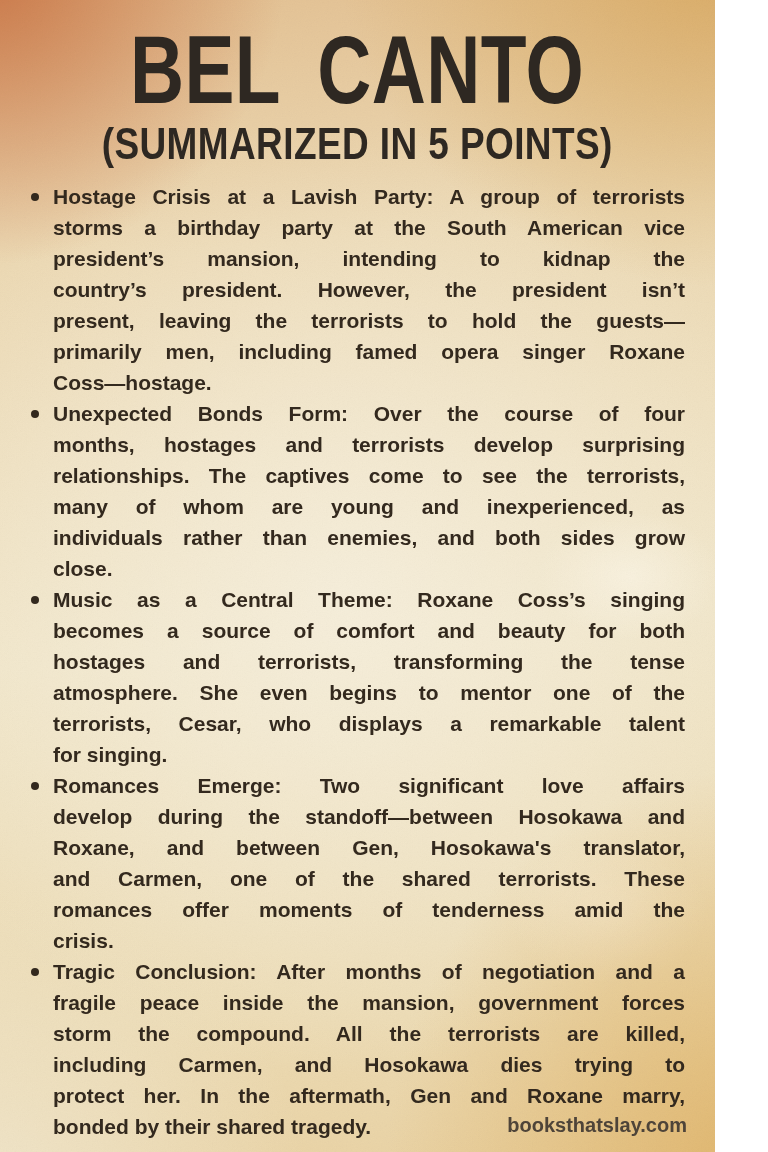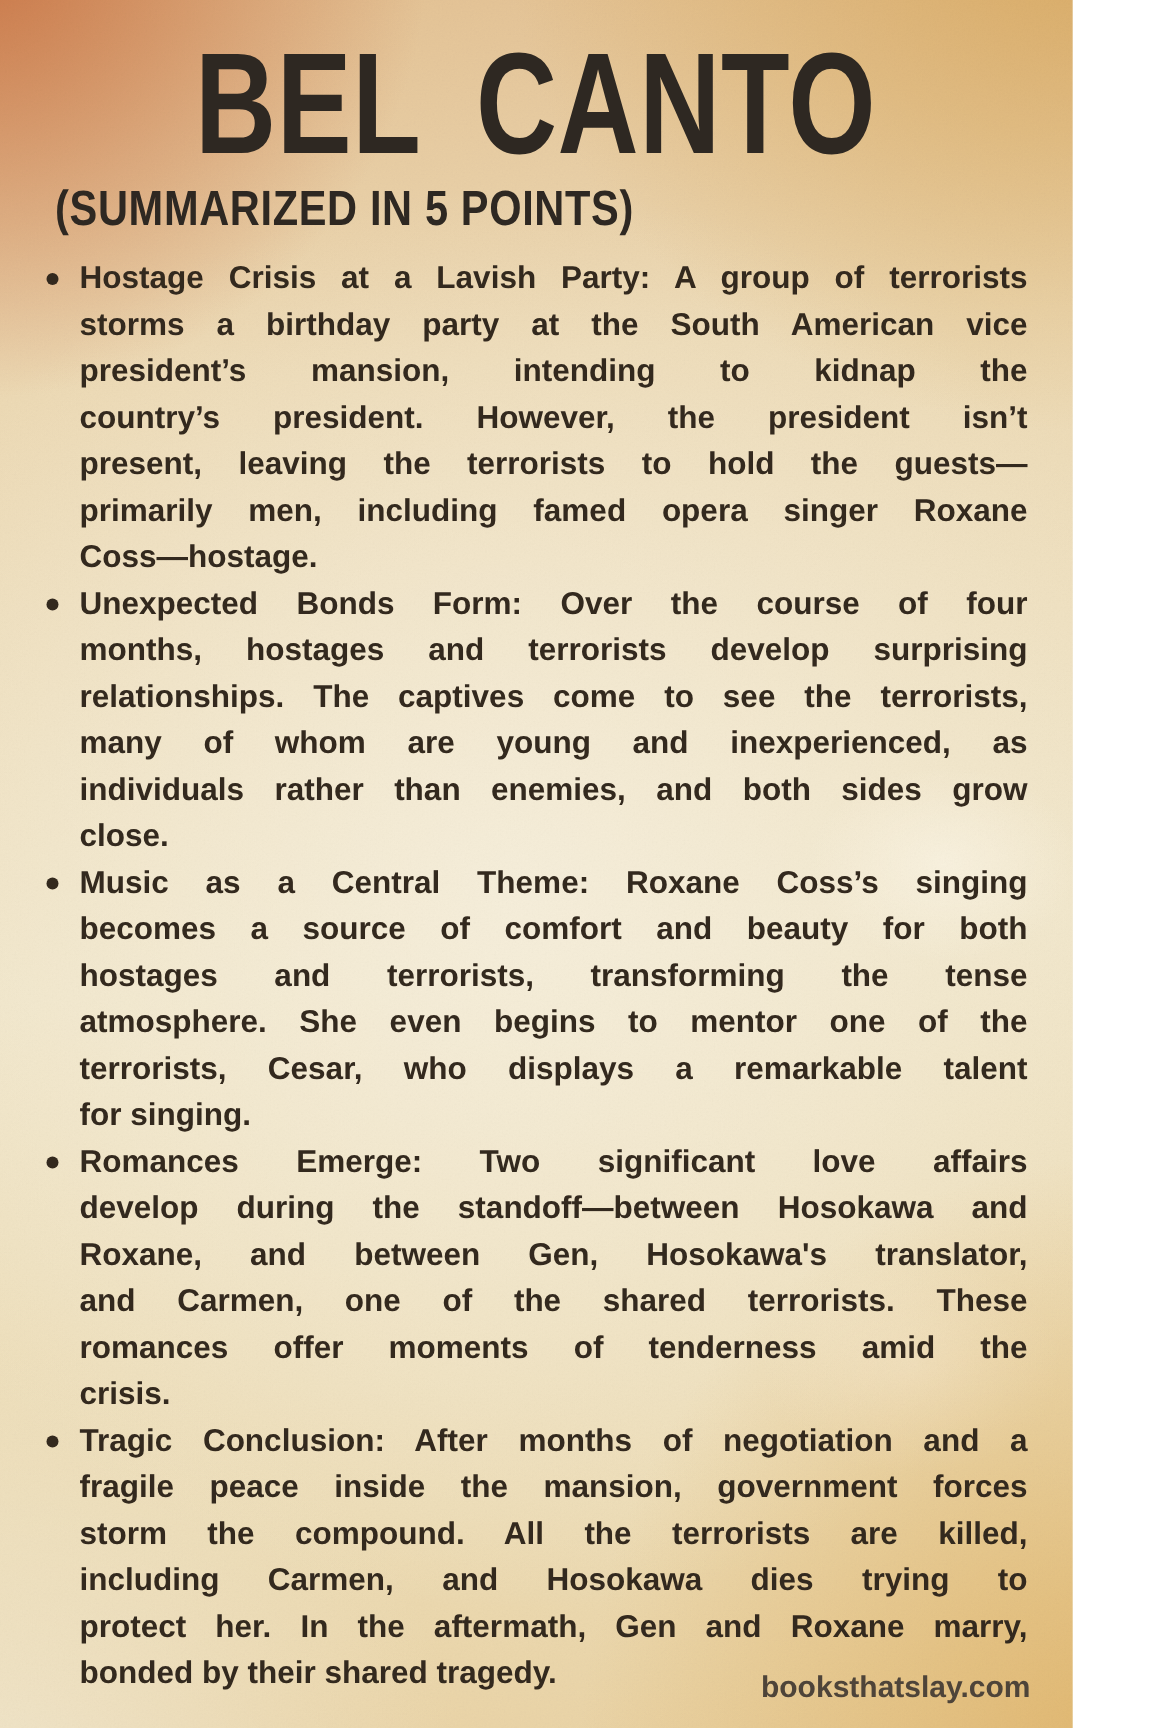--- a/index.html
+++ b/index.html
@@ -42,24 +42,24 @@
     word-spacing: 0.22em;
   }
   .title .squeeze, .subtitle .squeeze {
     display: inline-block;
     transform: scaleX(0.78);
     transform-origin: 50% 50%;
     white-space: nowrap;
   }
   .subtitle {
     margin: 0; padding-top: 8px;
-    text-align: left;
+    text-align: center;
     color: #2e2822;
     font-weight: 800;
-    font-size: 33px;
+    font-size: 44px;
     line-height: 1.0;
     letter-spacing: 0.5px;
   }
   .subtitle .squeeze { transform: scaleX(0.84); }
 
   ul.summary {
     margin: 15px 0 0 0;
     padding: 0 30px 0 30px;
     list-style: none;
   }

